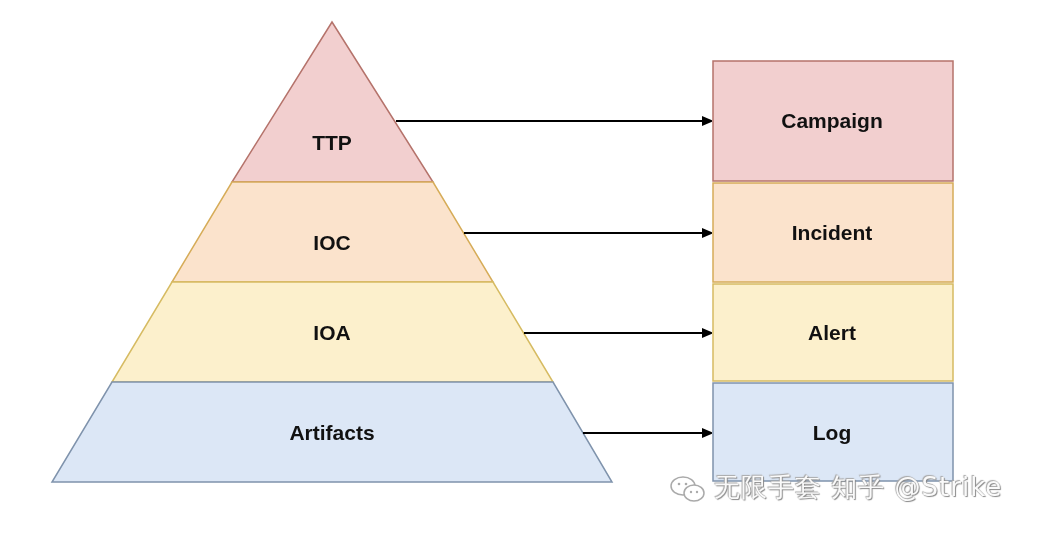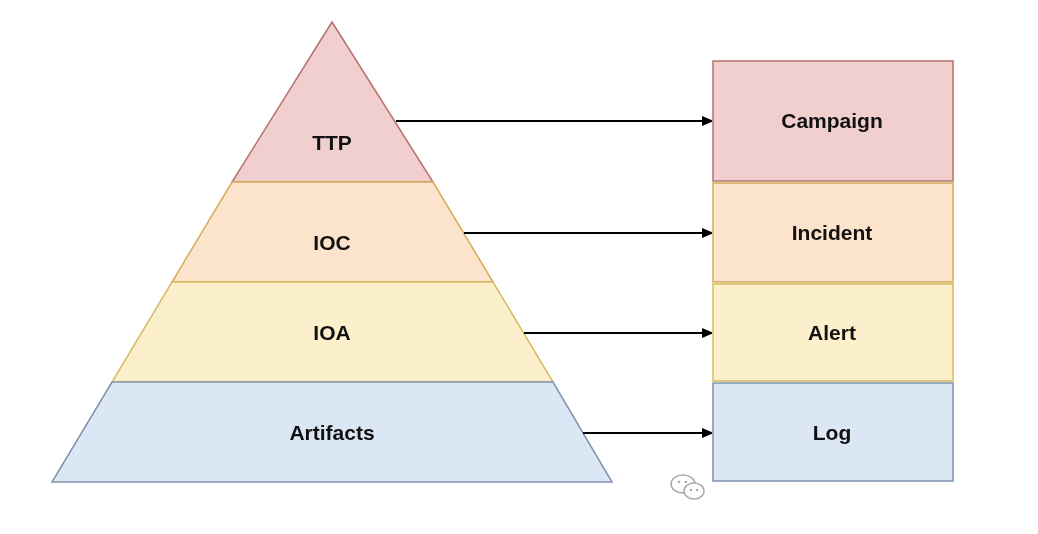--- a/index.html
+++ b/index.html
@@ -55,14 +55,14 @@
 </svg>
 
 <div class="watermark">
   <svg class="wm-icon" viewBox="0 0 40 30">
     <ellipse cx="15" cy="12" rx="12" ry="9" fill="none" stroke="#aaa" stroke-width="1.5"></ellipse>
     <ellipse cx="26" cy="19" rx="10" ry="8" fill="#fff" stroke="#aaa" stroke-width="1.5"></ellipse>
     <circle cx="11" cy="10" r="1.3" fill="#aaa"></circle>
       <circle cx="18" cy="10" r="1.3" fill="#aaa"></circle>
     <circle cx="23" cy="18" r="1.2" fill="#aaa"></circle>
       <circle cx="29" cy="18" r="1.2" fill="#aaa"></circle>
-  </svg>
+  </svg><span>无限手套 知乎 @Strike</span>
 </div>
 
 </body></html>

